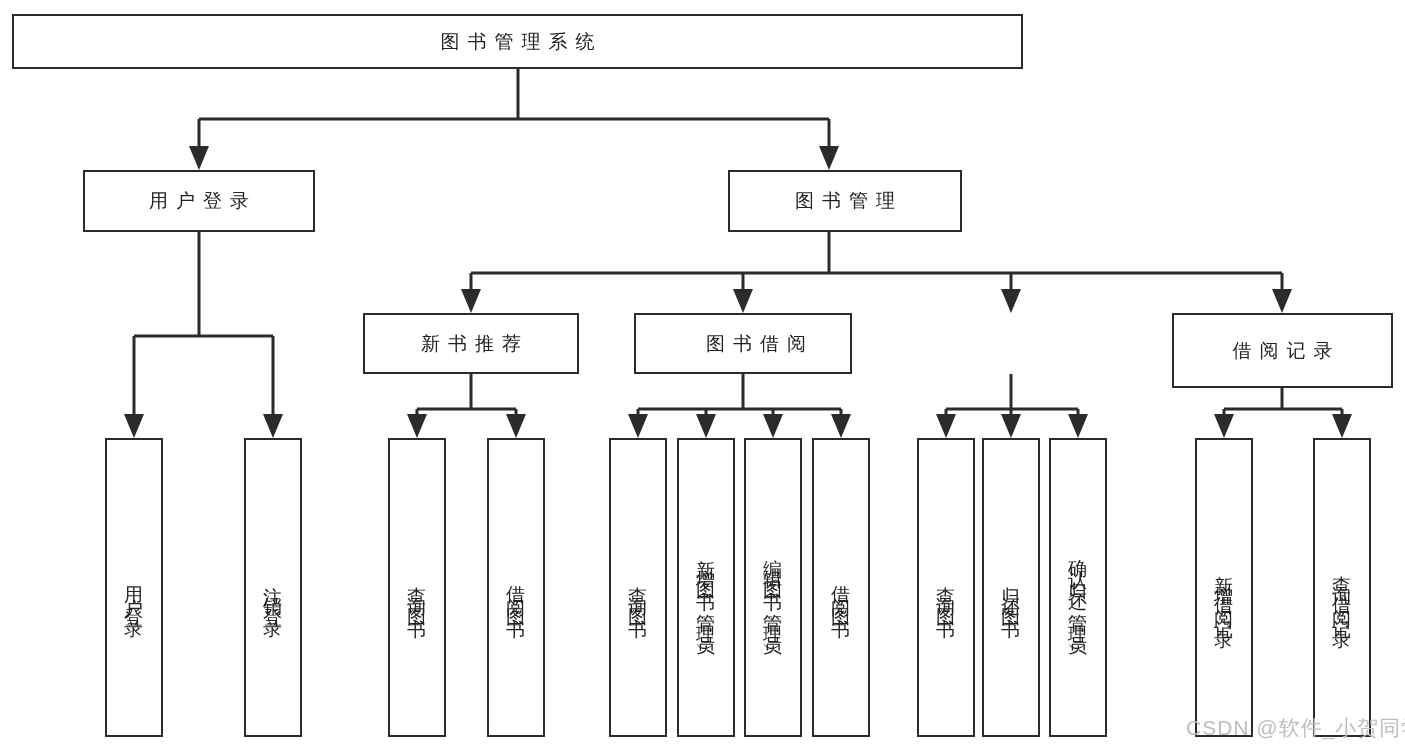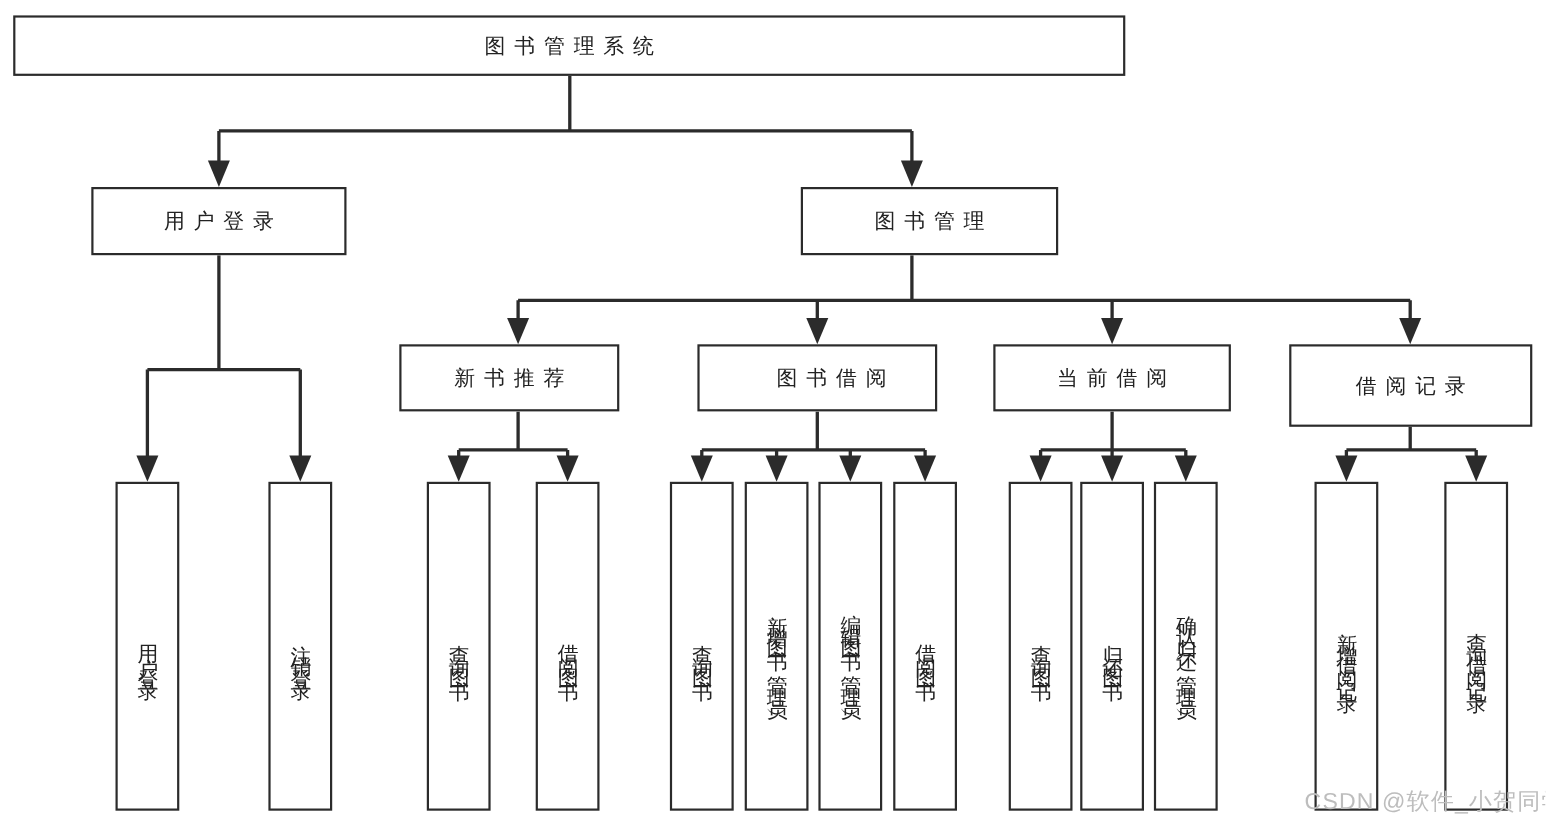--- a/index.html
+++ b/index.html
@@ -120,28 +120,25 @@
     <span>图书管理系统</span>
   </div>
 
   <div class="box hlabel" style="left:83px; top:170px; width:232px; height:62px;">
     <span>用户登录</span>
   </div>
   <div class="box hlabel" style="left:712px; top:170px; width:234px; height:62px;margin-left:16px;">
     <span>图书管理</span>
   </div>
 
-  <div class="box hlabel" style="left:363px; top:313px; width:200px; height:61px;">
+  <div class="box hlabel" style="left:363px; top:313px; width:216px; height:61px;">
     <span>新书推荐</span>
   </div>
   <div class="box hlabel" style="left:634px; top:313px; width:218px; height:61px;padding-left:26px;">
     <span>图书借阅</span>
-  </div>
-  <div class="box hlabel" style="left:903px; top:313px; width:216px; height:61px;">
-    <span>当前借阅</span>
   </div>
   <div class="box hlabel" style="left:1172px; top:313px; width:221px; height:75px;">
     <span>借阅记录</span>
   </div>
 
   <div class="box leaf" style="left:105px; top:438px; width:58px; height:299px;">
     <span>用户登录</span>
   </div>
   <div class="box leaf" style="left:244px; top:438px; width:58px; height:299px;">
     <span>注销登录</span>

